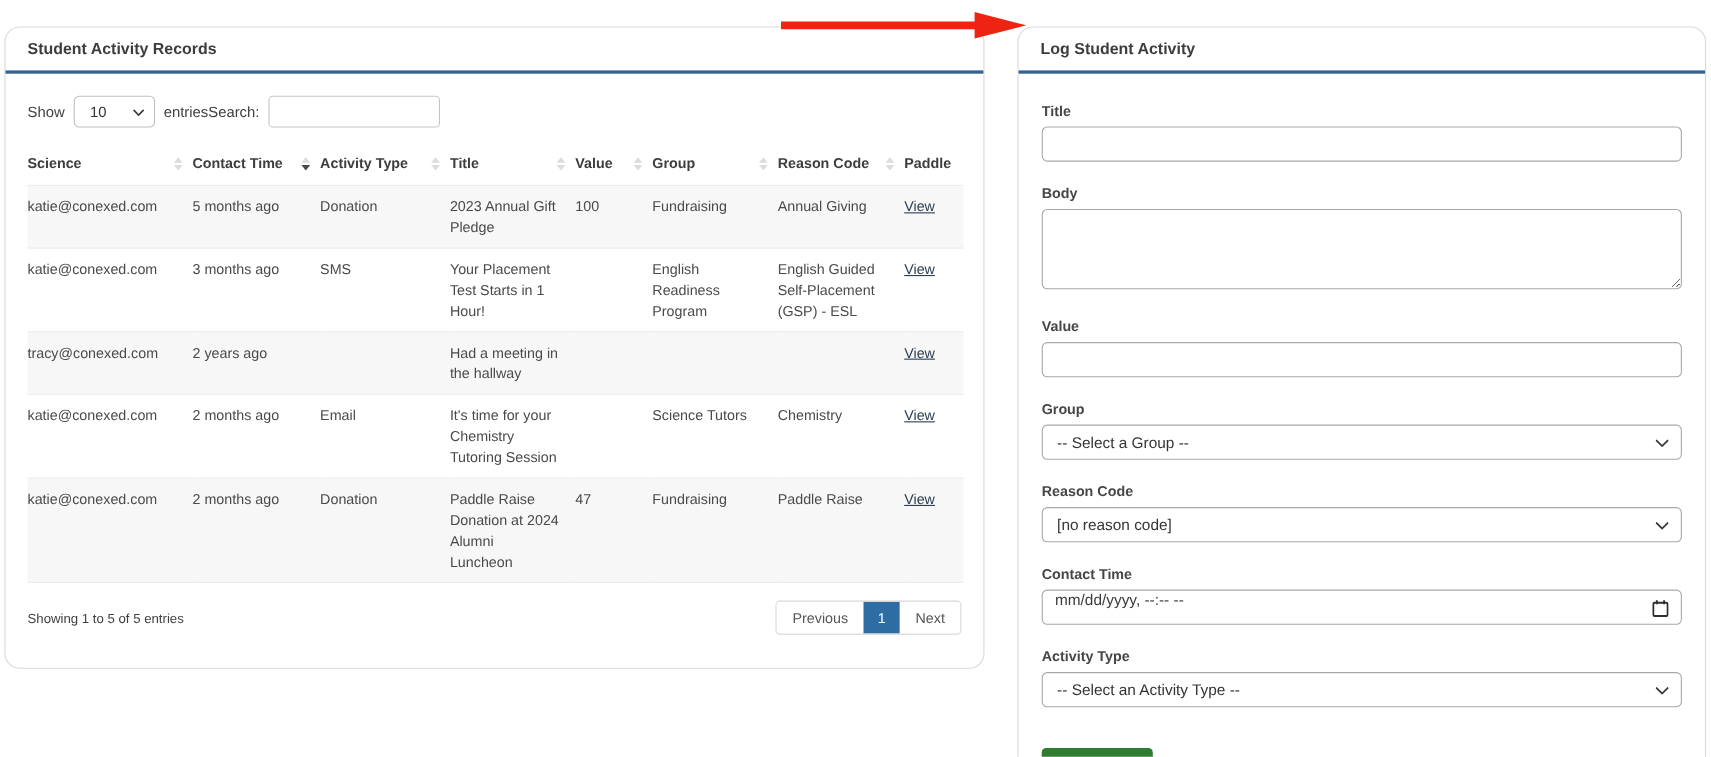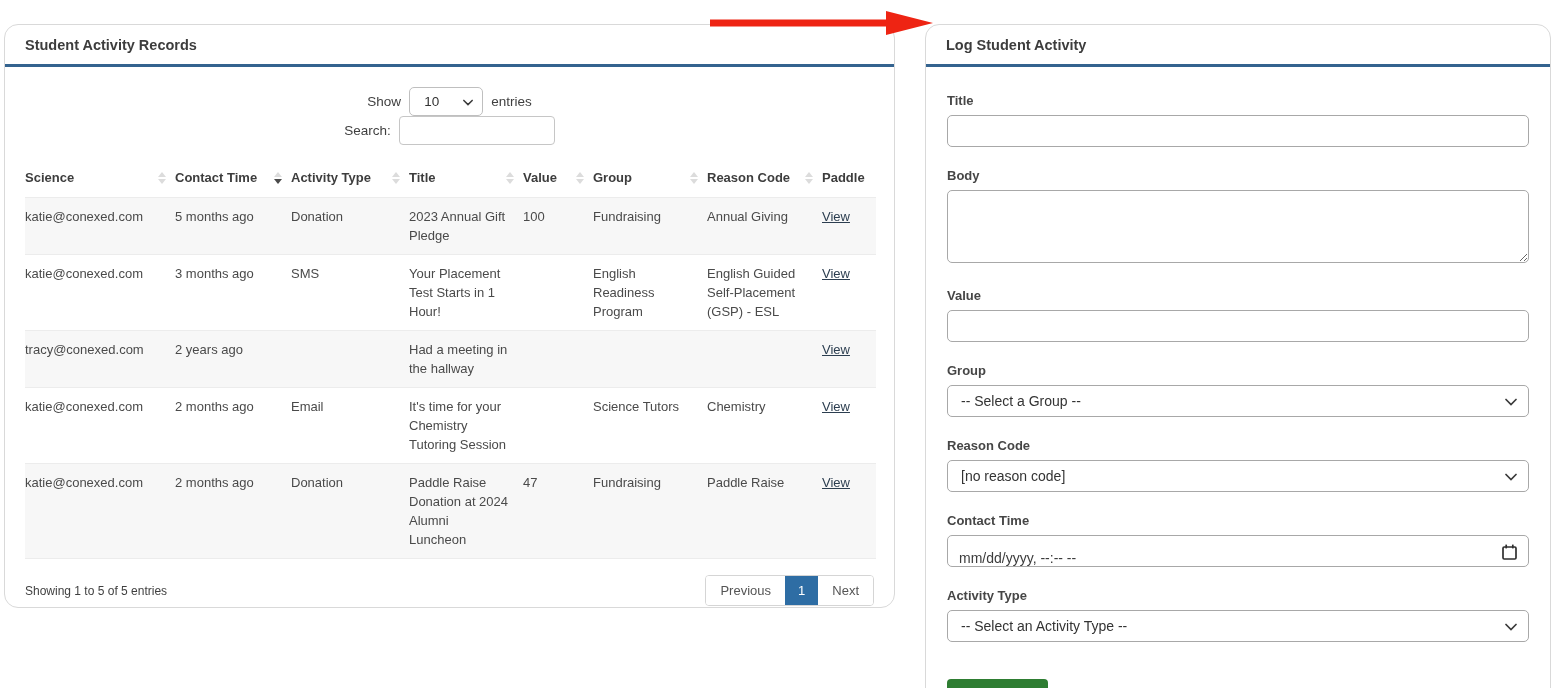--- a/index.html
+++ b/index.html
@@ -9,21 +9,21 @@
 
   
   .panel { background: #fff; border: 1px solid #d9d9d9; border-radius: 14px; position: absolute; top: 4px; margin-top: 20px; }
   .panel-left  { left: 4px;   width: 891px; height: 584px; }
   .panel-right { left: 925px; width: 626px; height: 679px; }
   .panel-header { padding: 11px 20px 10px 20px; border-bottom: 3px solid #34638f; }
   .panel-title { font-size: 14.5px; font-weight: 700; color: #3d3d3d; }
   .panel-body { padding: 20px; }
 
   
-  .controls { display: flex; justify-content: flex-start; align-items: center; margin-bottom: 15px; flex-direction: column; }
+  .controls { display: flex; justify-content: flex-start; align-items: center; margin-bottom: 15px; }
   .length-ctl { display: flex; align-items: center; gap: 8px; font-size: 13.5px; color: #3f3f3f; }
   .mini-select { display: inline-flex; align-items: center; justify-content: space-between;
     width: 74px; height: 29px; padding: 0 9px 0 14px; border: 1px solid #bfbfbf; border-radius: 5px;
     font-size: 13.5px; color: #333; background: #fff; cursor: pointer; gap: 20px; }
   .search-ctl { display: flex; align-items: center; gap: 8px; font-size: 13.5px; color: #3f3f3f; }
   .search-ctl input { width: 156px; height: 29px; border: 1px solid #c6c6c6; border-radius: 4px; padding: 0 8px; font-size: 13px; }
 
   
   table.records { width: 100%; border-collapse: collapse; table-layout: fixed; }
   th { text-align: left; vertical-align: bottom; font-size: 13px; font-weight: 700; color: #3d3d3d;
@@ -48,21 +48,21 @@
 
   
   .field { margin-bottom: 21px; }
   .field-label { display: block; font-size: 13px; font-weight: 700; color: #464646; margin-bottom: 7px; }
   .text-input, .custom-select, .body-textarea, .datetime-wrap {
     width: 100%; border: 1px solid #a8a8a8; border-radius: 5px; background: #fff; font-size: 14px; color: #333; }
   .text-input { height: 32px; padding: 0 10px; font-family: inherit; }
   .body-textarea { height: 73px; padding: 6px 10px; resize: both; font-family: inherit; }
   .custom-select { height: 32px; display: flex; align-items: center; justify-content: space-between;
     padding: 0 11px 0 13px; cursor: pointer; }
-  .datetime-wrap { height: 32px; position: relative; display: flex; align-items: flex-end; }
+  .datetime-wrap { height: 32px; position: relative; display: flex; align-items: flex-start; }
   .datetime-wrap input { border: none; outline: none; background: transparent; flex: 1;
     padding: 0 34px 0 11px; font-size: 14px; color: #333; font-family: inherit; }
   .datetime-wrap input::placeholder { color: #3c3c3c; opacity: 1; }
   .cal-icon { position: absolute; right: 11px; top: 8px; pointer-events: none; }
   .submit-btn { margin-top: 16px; background: #2e7d32; color: #fff; border: none; border-radius: 4px;
     padding: 9px 15px; font-size: 14px; font-family: inherit; cursor: pointer; }
 
   
   .red-arrow { position: absolute; left: 710px; top: 7px; }
 </style>

